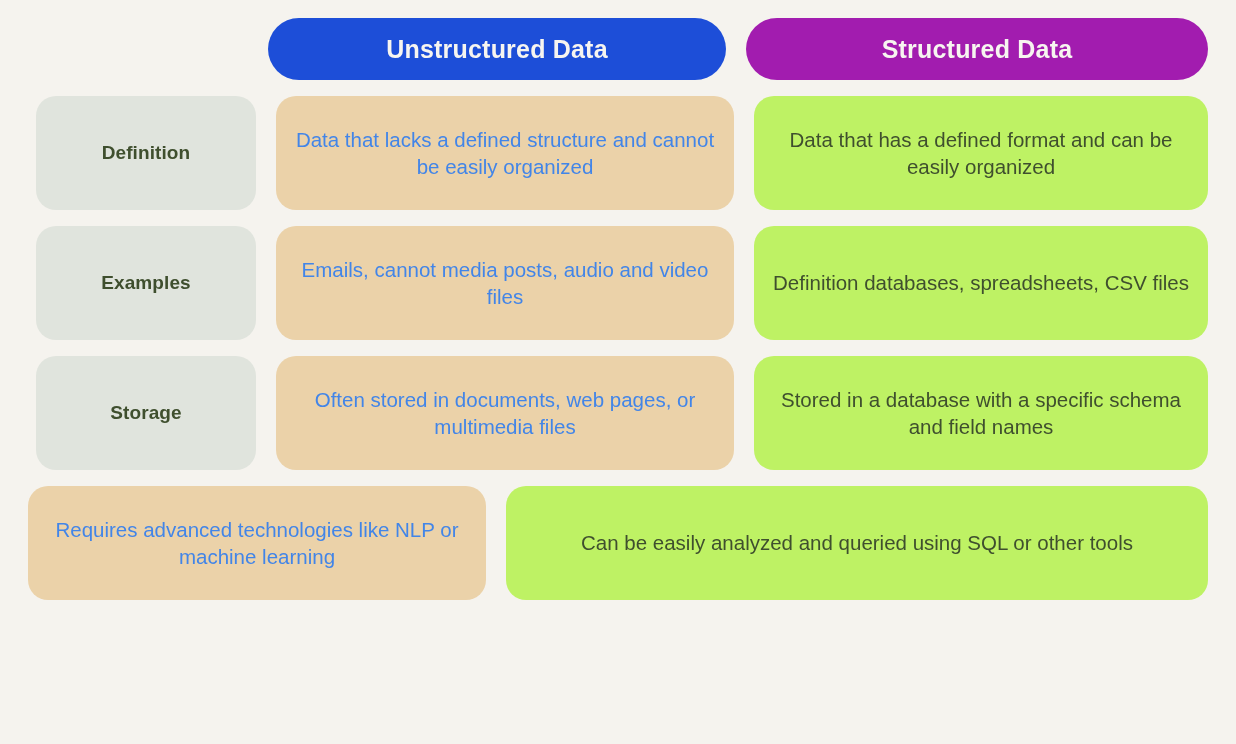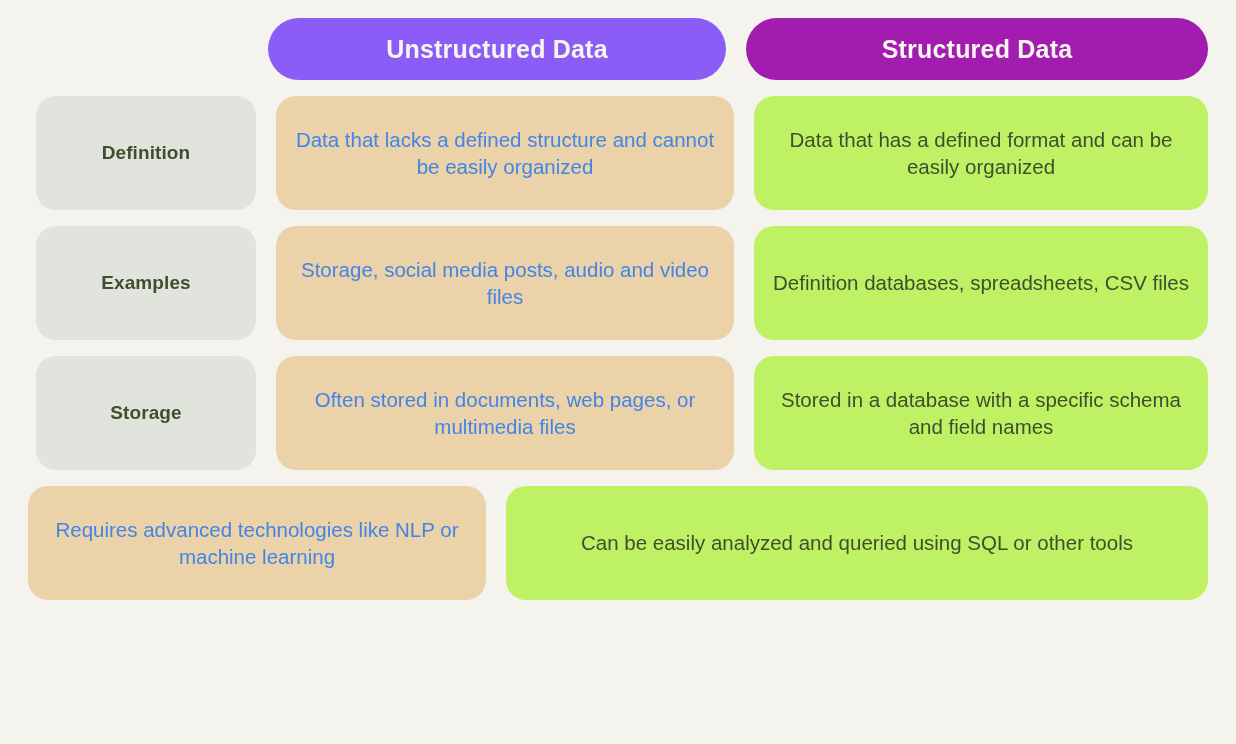--- a/index.html
+++ b/index.html
@@ -82,21 +82,21 @@
     justify-content: center;
     height: 62px;
     border-radius: 34px;
     color: #f7f5f0;
     font-size: 25px;
     font-weight: bold;
     letter-spacing: 0.2px;
   }
 
   .header-unstructured {
-    background: #8b5cf6;
+    background: #1d4ed8;
   }
 
   .header-structured {
     background: #a21caf;
   }
 
   .label-cell {
     background: #e0e4dd;
     color: #3f4f2e;
     font-size: 19px;
@@ -149,21 +149,21 @@
     <div class="col-structured cell structured-cell">
       <span class="cell-text">Data that has a defined format and can be easily organized</span>
     </div>
   </div>
 
   <div class="row data-row">
     <div class="col-label cell label-cell">
       <span class="cell-text">Examples</span>
     </div>
     <div class="col-unstructured cell unstructured-cell">
-      <span class="cell-text">Storage, social media posts, audio and video files</span>
+      <span class="cell-text">Emails, cannot media posts, audio and video files</span>
     </div>
     <div class="col-structured cell structured-cell">
       <span class="cell-text">Definition databases, spreadsheets, CSV files</span>
     </div>
   </div>
 
   <div class="row data-row">
     <div class="col-label cell label-cell">
       <span class="cell-text">Storage</span>
     </div>

